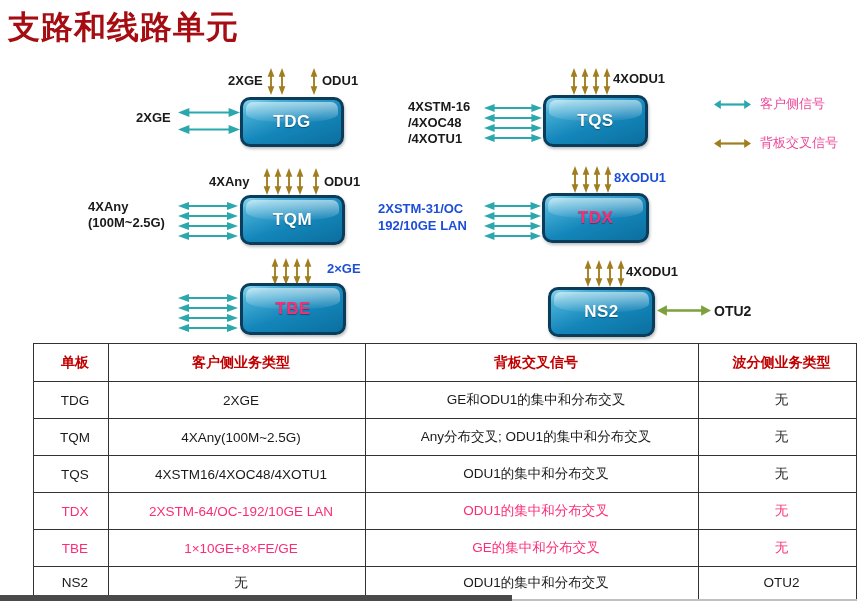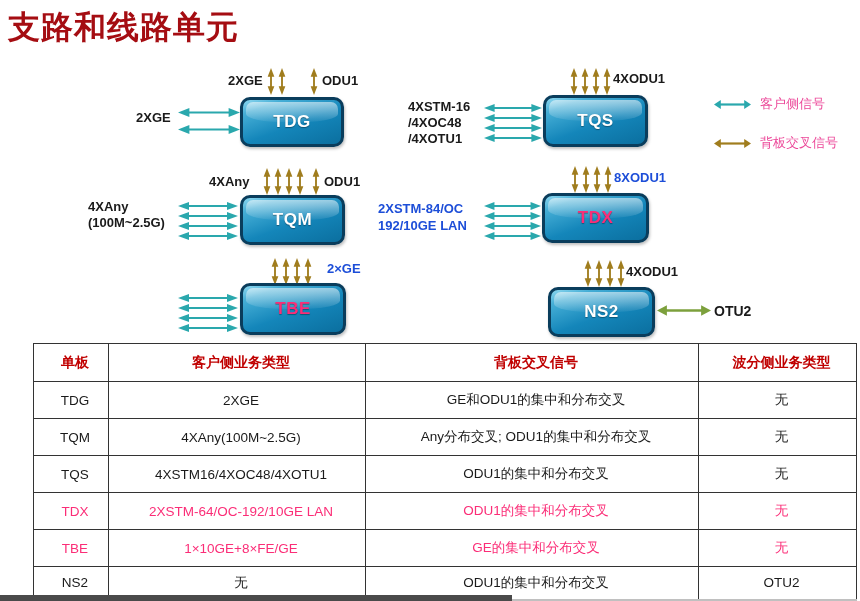--- a/index.html
+++ b/index.html
@@ -199,21 +199,21 @@
       </svg>
     <svg class="brown" width="8" height="27">
         <use href="#av"></use>
       </svg>
     <svg class="brown" width="8" height="27">
         <use href="#av"></use>
       </svg>
   </div>
   <div class="lbl pink" style="left:614px;top:170px">8XODU1</div>
   <div class="lbl pink lines" style="left:378px;top:200px;line-height:17px">
-    <div>2XSTM-84/OC</div>
+    <div>2XSTM-31/OC</div>
     <div>192/10GE LAN</div>
   </div>
   <div class="harrows" style="left:484px;top:201px;gap:0">
     <svg class="teal" width="57" height="10">
         <use href="#ah"></use>
       </svg>
     <svg class="teal" width="57" height="10">
         <use href="#ah"></use>
       </svg>
     <svg class="teal" width="57" height="10">

